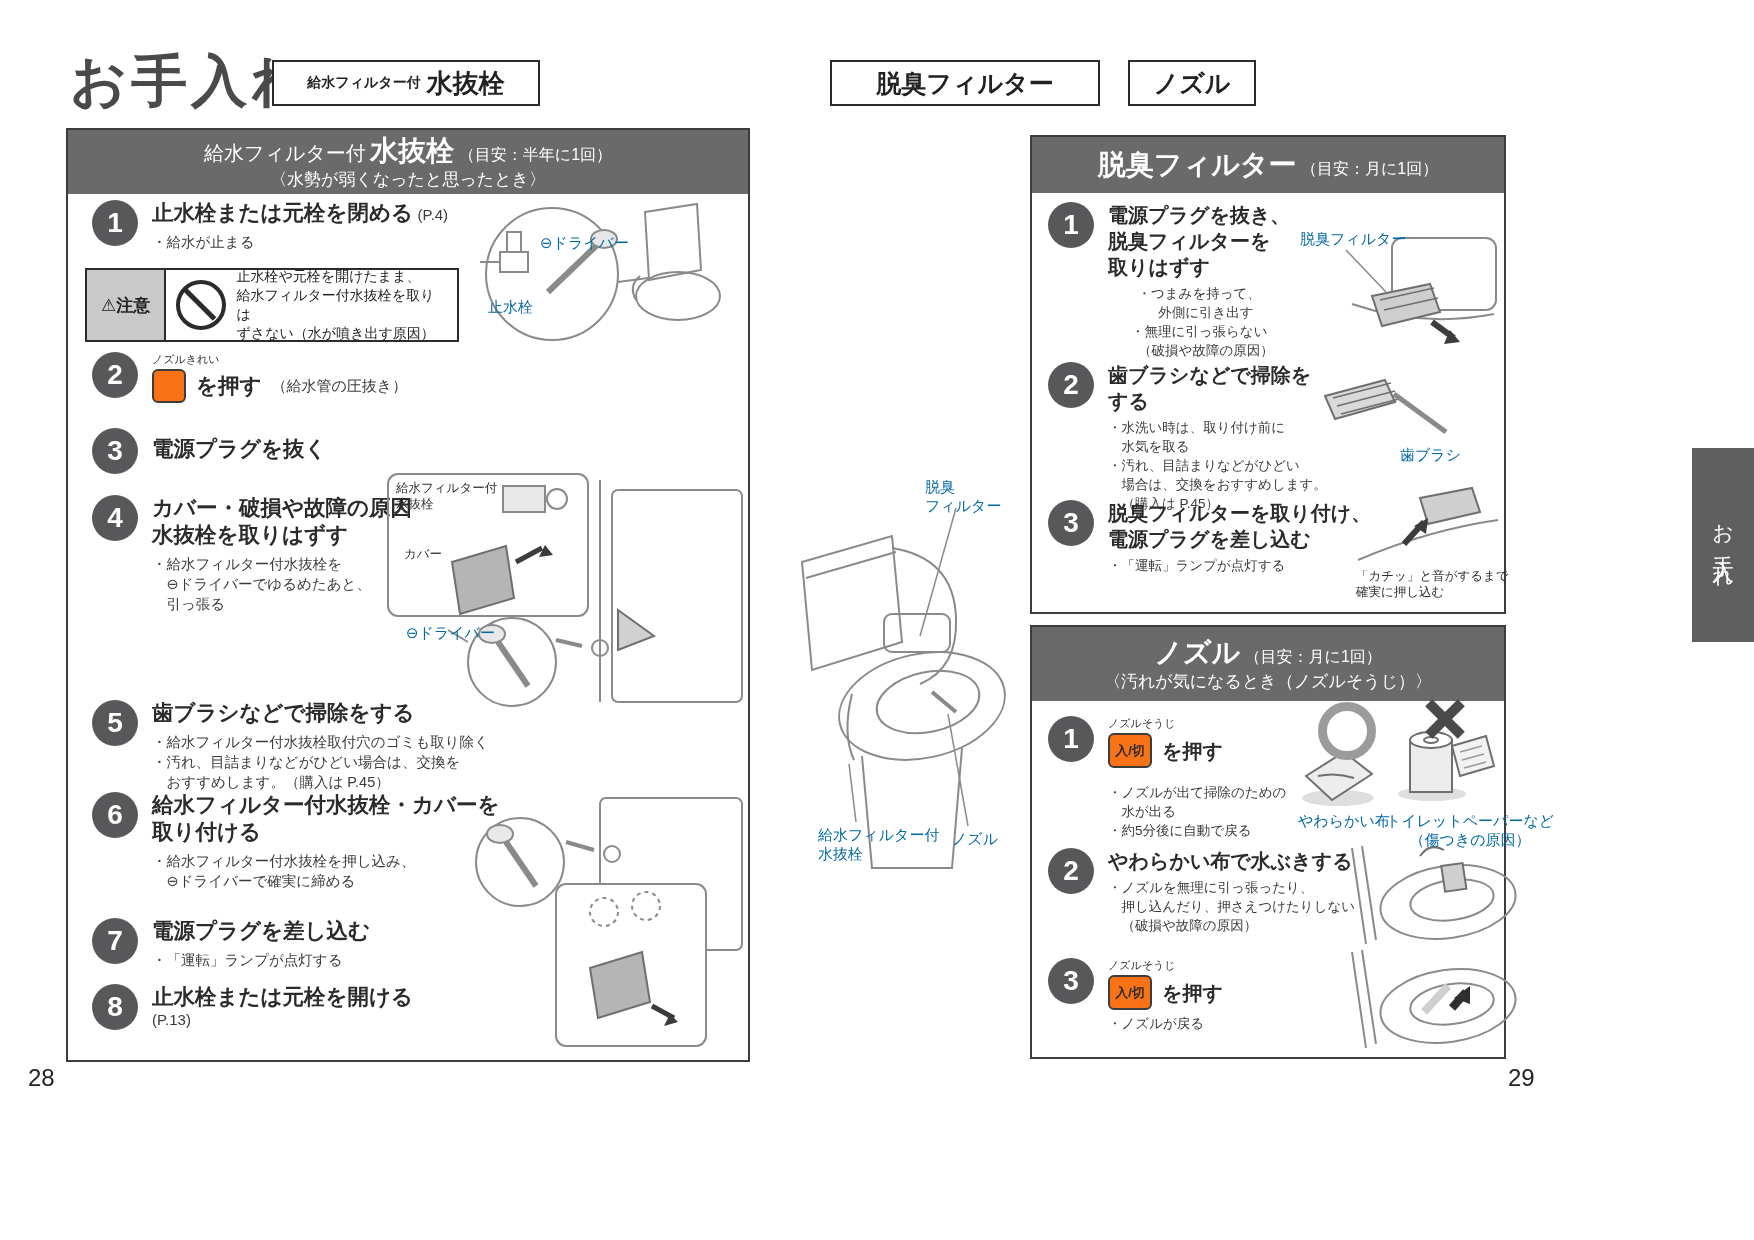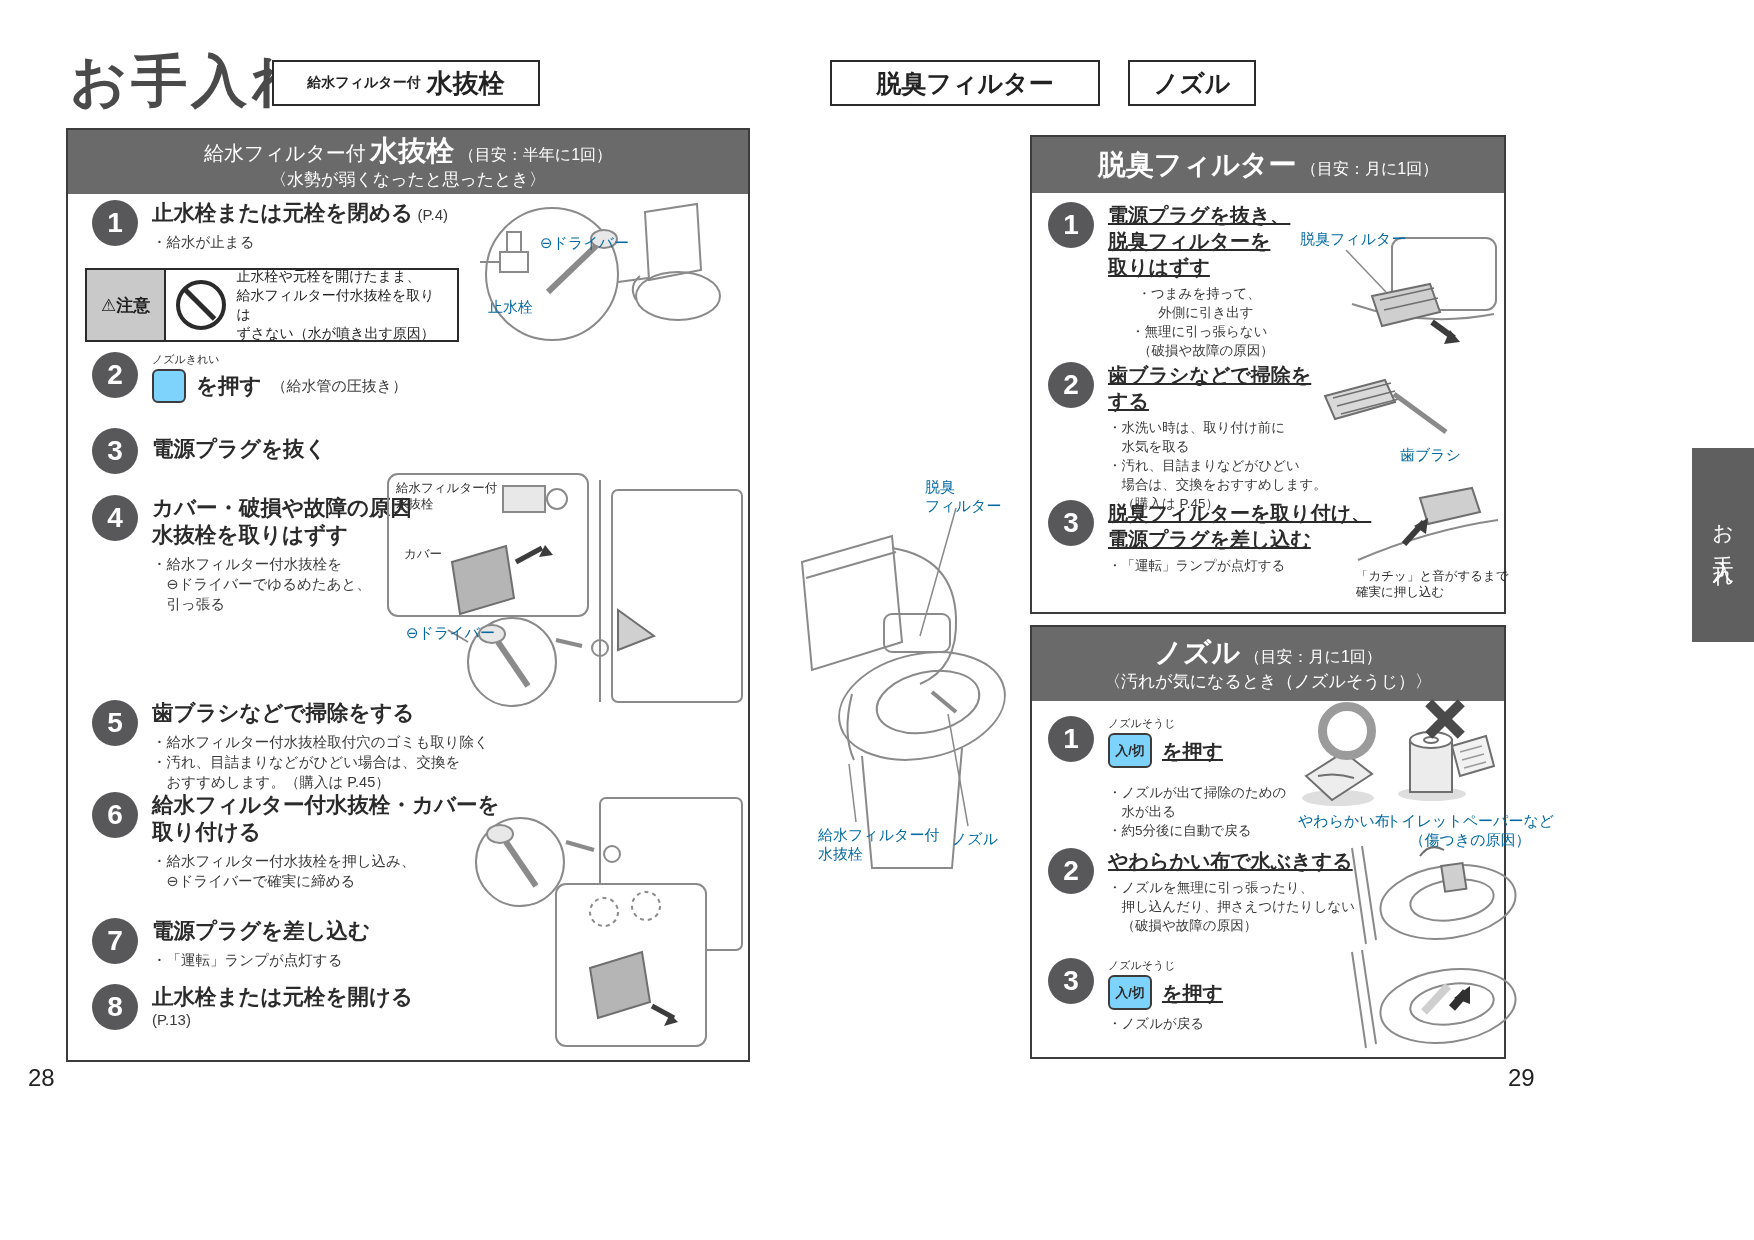--- a/index.html
+++ b/index.html
@@ -21,25 +21,25 @@
   .ph-prefix{font-size:20px;}
   .ph-main{font-size:28px;font-weight:bold;}
   .ph-note{font-size:16px;}
   .ph-sub{font-size:17px;}
 
   
   .step{position:absolute;display:flex;align-items:flex-start;gap:14px;}
   .num{flex:0 0 auto;width:46px;height:46px;border-radius:50%;background:#58585a;color:#fff;
        font-size:28px;font-weight:bold;display:flex;align-items:center;justify-content:center;}
   .t{font-size:21.5px;font-weight:700;color:#2b2b2b;line-height:1.25;}
-  .t-sm{font-size:20px;font-weight:700;color:#2b2b2b;line-height:1.3;text-decoration:underline;}
+  .t-sm{font-size:20px;font-weight:700;color:#2b2b2b;line-height:1.3;}
   .note{font-size:15px;font-weight:400;color:#3a3a3a;}
   .b{font-size:14.5px;color:#3a3a3a;line-height:1.4;margin-top:5px;}
   .ruby{font-size:11px;color:#2f2f2f;margin-bottom:2px;}
-  .btn{display:inline-flex;align-items:center;justify-content:center;border:2px solid #3c3c3c;border-radius:6px;background:#7dd3fc;vertical-align:middle;}
+  .btn{display:inline-flex;align-items:center;justify-content:center;border:2px solid #3c3c3c;border-radius:6px;background:#f97316;vertical-align:middle;}
   .btn-empty{width:30px;height:30px;}
   .btn-onoff{width:40px;height:31px;font-size:13px;font-weight:600;color:#2b2b2b;}
   .steprow{display:flex;align-items:center;gap:10px;}
 
   
   .caution{position:absolute;border:2px solid #2b2b2b;display:flex;background:#fff;}
   .caution-left{width:78px;background:#c9c9c9;display:flex;align-items:center;justify-content:center;
                 font-size:17px;font-weight:700;color:#1e1e1e;border-right:2px solid #2b2b2b;}
   .caution-right{display:flex;align-items:center;gap:10px;padding:6px 10px;}
   .prohibit{flex:0 0 auto;width:42px;height:42px;border:4px solid #2b2b2b;border-radius:50%;position:relative;}

